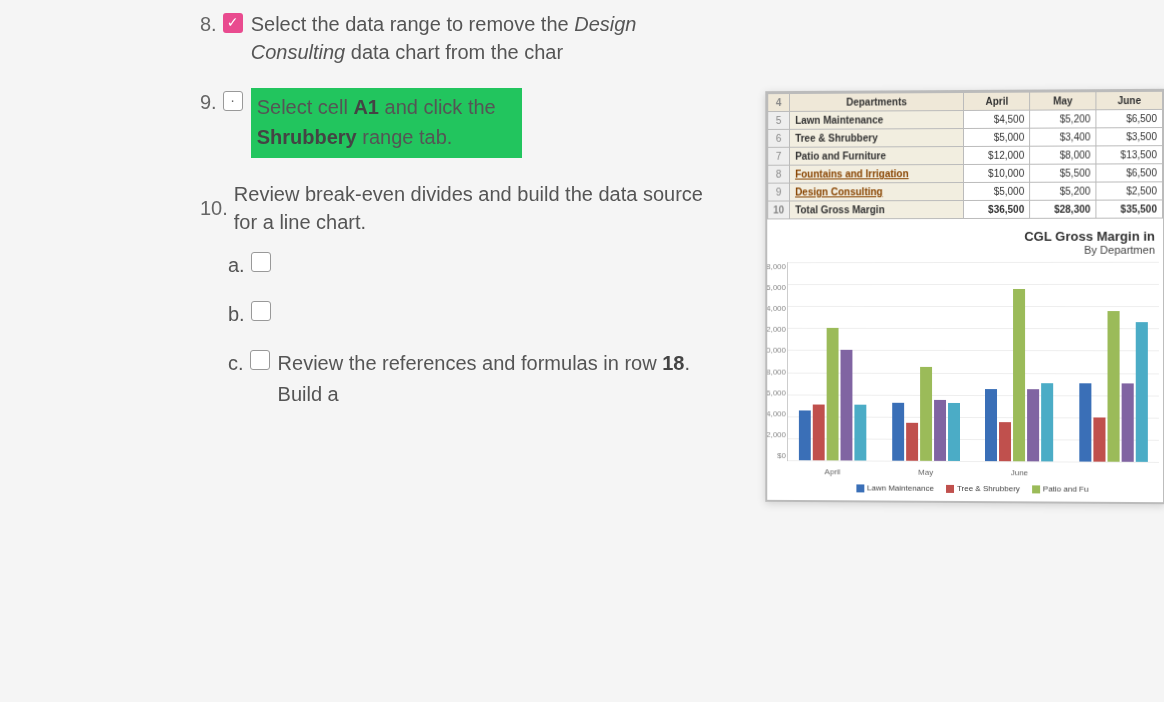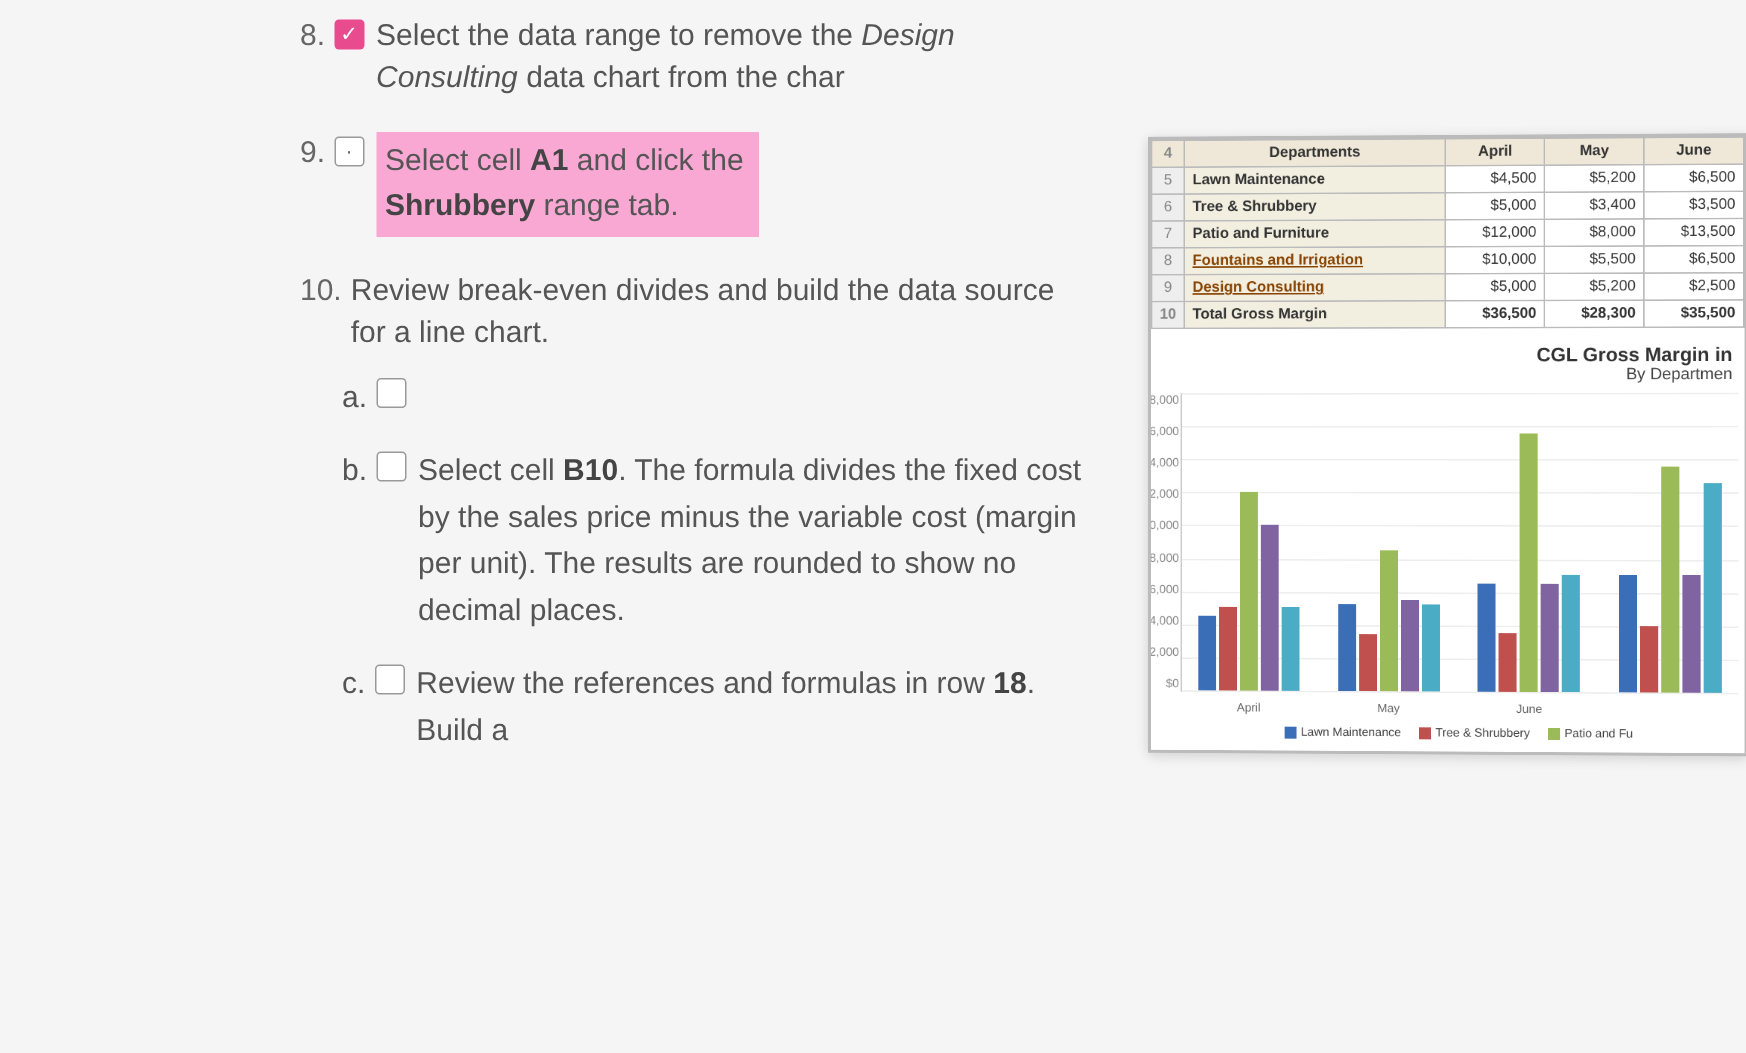--- a/index.html
+++ b/index.html
@@ -45,23 +45,23 @@
     margin-top: 3px;
     font-size: 14px;
   }
   .check.done { background: #e94b8f; color: #fff; }
   .check.empty { border: 1px solid #999; background: #fff; }
   .check.current { border: 1px solid #999; background: #fff; }
   .check.current::after { content: "·"; color:#666; }
   .step-body { flex: 1; color: #555; }
   .step-body em { font-style: italic; }
   .highlight {
-    background: #f9a8d4;
+    background: #22c55e;
     display: inline-block;
-    padding: 4px 10px 6px 6px;
+    padding: 4px 26px 6px 6px;
     line-height: 1.5;
   }
   .substeps {
     margin-left: 28px;
   }
   .sub {
     display: flex;
     align-items: flex-start;
     margin: 14px 0 18px 0;
     font-size: 20px;
@@ -219,35 +219,32 @@
       <span class="check current"></span>
       <span class="step-body">
         <span class="highlight">
           <span>Select cell </span><strong>A1</strong><span> and click the</span><br>
           <strong>Shrubbery</strong><span> range tab.</span>
         </span>
       </span>
     </div>
 
     <div class="step" style="display:block;">
-      <div style="display:flex;">
+      <div style="display:flex;align-items:center;">
         <span class="step-num">10.</span>
         <span class="step-body">Review break-even divides and build the data source for a line chart.</span>
       </div>
       <div class="substeps">
         <div class="sub">
           <span class="sub-letter">a.</span>
           <span class="check empty"></span>
         </div>
         <div class="sub">
           <span class="sub-letter">b.</span>
           <span class="check empty"></span>
-          <span class="sub-body">
-            <span>Select cell </span><strong>B10</strong><span>. The formula divides the fixed cost by the sales price minus the variable cost (margin per unit). The results are rounded to show no decimal places.</span>
-          </span>
         </div>
         <div class="sub">
           <span class="sub-letter">c.</span>
           <span class="check empty"></span>
           <span class="sub-body">
             <span>Review the references and formulas in row </span><strong>18</strong><span>. Build a</span>
           </span>
         </div>
       </div>
     </div>

